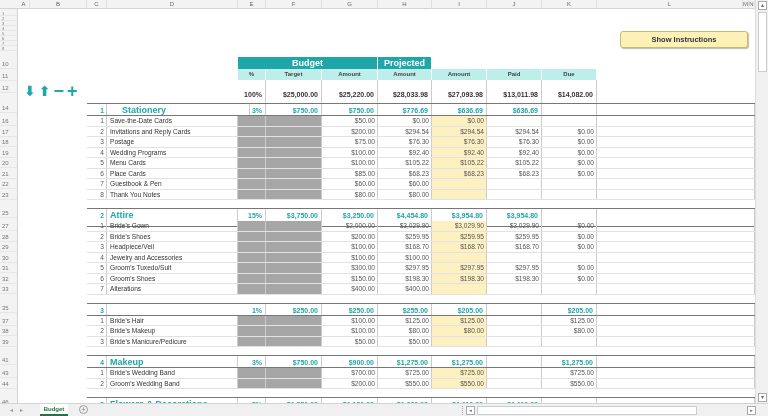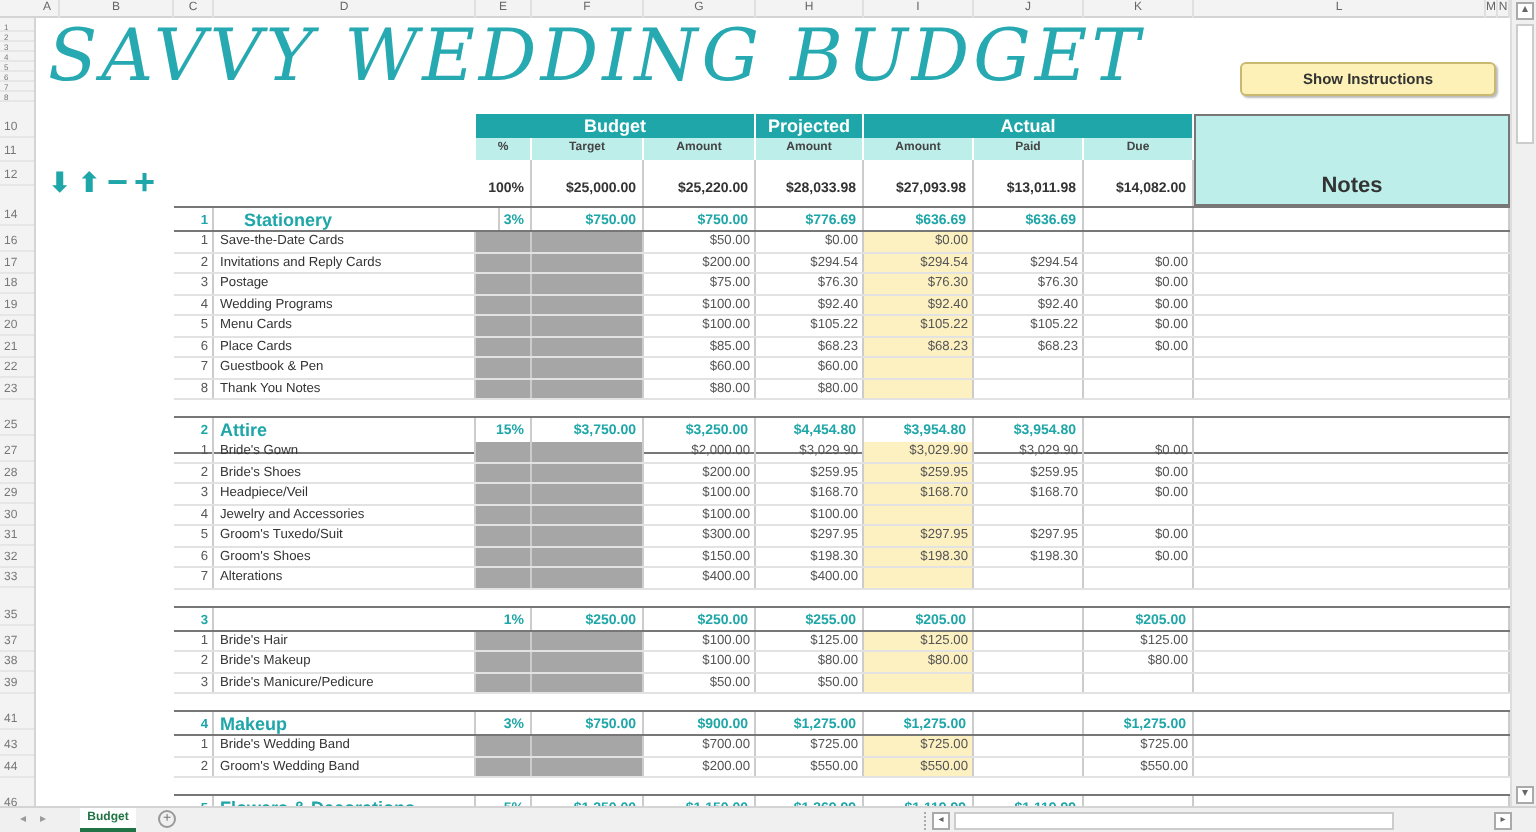--- a/index.html
+++ b/index.html
@@ -109,55 +109,50 @@
       <div class="r" style="top: 293.5px; height: 10px; line-height: 10px;">35</div>
       <div class="r" style="top: 306.5px; height: 10px; line-height: 10px;">37</div>
       <div class="r" style="top: 317px; height: 10px; line-height: 10px;">38</div>
       <div class="r" style="top: 327.5px; height: 10px; line-height: 10px;">39</div>
       <div class="r" style="top: 346px; height: 10px; line-height: 10px;">41</div>
       <div class="r" style="top: 359px; height: 10px; line-height: 10px;">43</div>
       <div class="r" style="top: 369.5px; height: 10px; line-height: 10px;">44</div>
       <div class="r" style="top: 388px; height: 10px; line-height: 10px;">46</div>
     </div>
 
-  <div class="title">SAVVY WEDDING BUDGET</div>
 
   <div class="instr-btn">Show Instructions</div>
 
   <div class="ctrl-icons">
     <span>⬇</span>
     <span>⬆</span>
     <span style="font-size:18px;">−</span>
     <span style="font-size:18px;">+</span>
   </div>
 
 
   <div class="grp" style="left:238px;width:140px;">Budget</div>
   <div class="grp" style="left:378px;width:54px;">Projected</div>
-  <div class="grp" style="left:432px;width:165px;">Actual</div>
 
   <div class="sub" style="left:238px;width:28px;">%</div>
   <div class="sub" style="left:266px;width:56px;">Target</div>
   <div class="sub" style="left:322px;width:56px;">Amount</div>
   <div class="sub" style="left:378px;width:54px;">Amount</div>
   <div class="sub" style="left:432px;width:55px;">Amount</div>
   <div class="sub" style="left:487px;width:55px;">Paid</div>
   <div class="sub" style="left:542px;width:55px;">Due</div>
 
   <div class="tot" style="left:238px;width:28px;">100%</div>
   <div class="tot" style="left:266px;width:56px;">$25,000.00</div>
   <div class="tot" style="left:322px;width:56px;">$25,220.00</div>
   <div class="tot" style="left:378px;width:54px;">$28,033.98</div>
   <div class="tot" style="left:432px;width:55px;">$27,093.98</div>
   <div class="tot" style="left:487px;width:55px;">$13,011.98</div>
   <div class="tot" style="left:542px;width:55px;">$14,082.00</div>
 
-  <div class="hdr-notes">
-    <span>Notes</span>
-  </div>
 
   <div id="rows">
       <div class="row cat" style="top: 103px; height: 13px;">
         <div class="c num" style="left: 0px; width: 20px; line-height: 13px;">1</div>
         <div class="c name" style="left: 32px; width: 131px; line-height: 13px;">Stationery</div>
         <div class="c " style="left: 151px; width: 28px; line-height: 13px; font-size: 7px;">3%</div>
         <div class="c " style="left: 179px; width: 56px; line-height: 13px; font-size: 7px;">$750.00</div>
         <div class="c " style="left: 235px; width: 56px; line-height: 13px; font-size: 7px;">$750.00</div>
         <div class="c " style="left: 291px; width: 54px; line-height: 13px; font-size: 7px;">$776.69</div>
         <div class="c " style="left: 345px; width: 55px; line-height: 13px; font-size: 7px;">$636.69</div>

